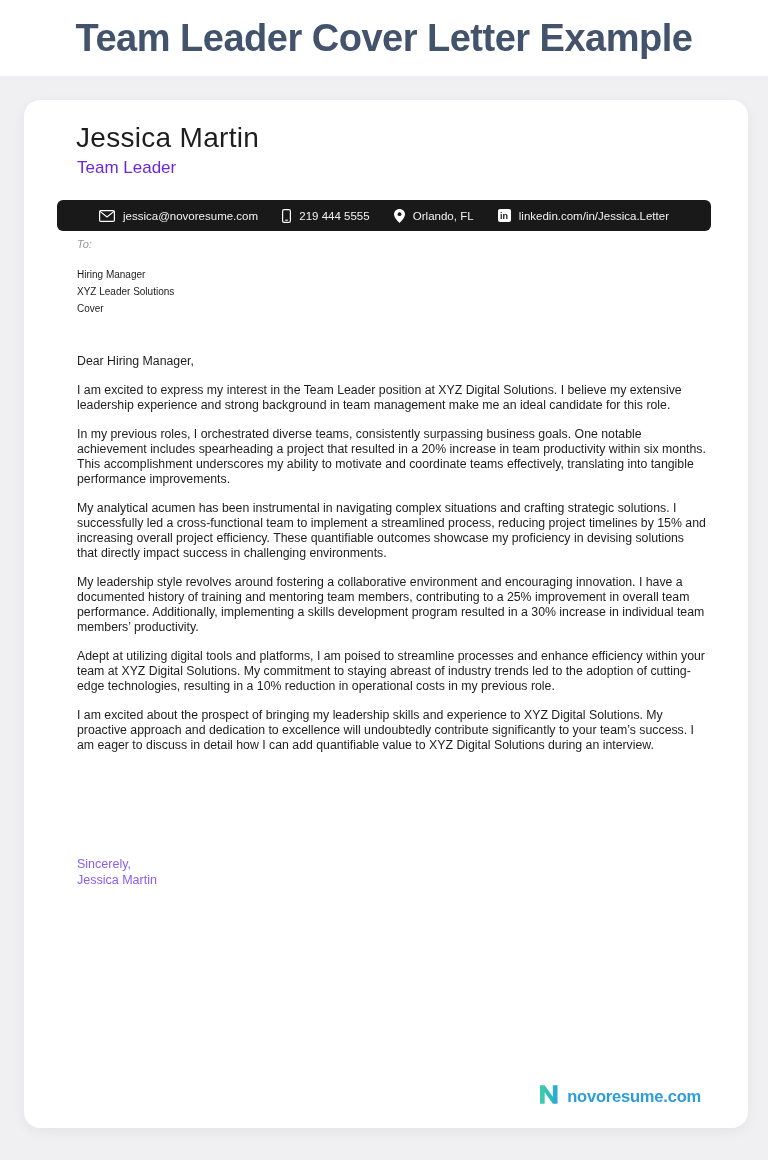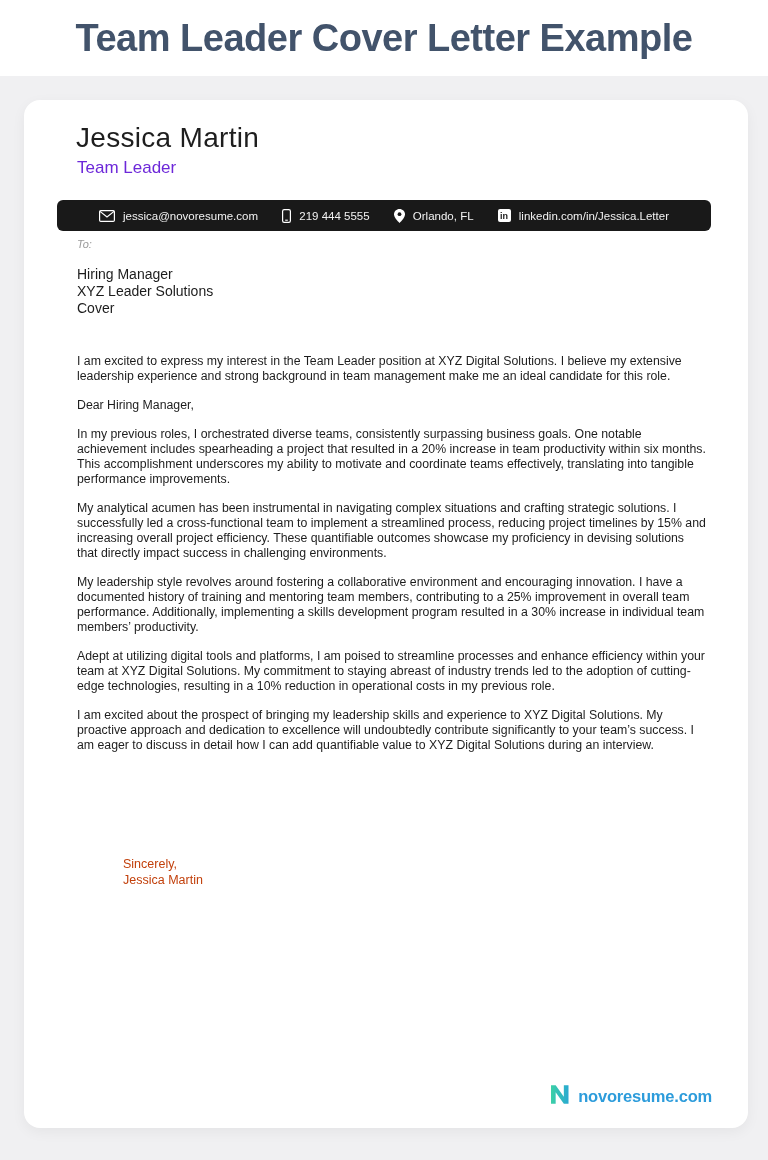--- a/index.html
+++ b/index.html
@@ -53,38 +53,38 @@
   }
   .contact-item { display: flex; align-items: center; gap: 8px; white-space: nowrap; }
   .contact-item svg { display: block; }
 
   
   .recipient-block { position: absolute; left: 53px; top: 138px; }
   .recipient-label {
     font-style: italic; color: #9a9a9a;
     font-size: 11px; margin-bottom: 16px;
   }
-  .recipient-line { font-size: 14px; color: #1c1c1c; line-height: 17px; }
+  .recipient-line { font-size: 10px; color: #1c1c1c; line-height: 17px; }
 
   
   .letter-body {
     position: absolute; left: 53px; top: 254px;
     width: 630px;
     font-size: 12.3px; line-height: 15px; color: #1d1d1d;
   }
   .letter-body p { margin: 0 0 14px 0; }
 
   .closing-block {
     position: absolute; left: 53px; top: 757px;
-    font-size: 12.5px; line-height: 15.5px; color: #c2410c; margin-left: 46px;
+    font-size: 12.5px; line-height: 15.5px; color: #8b5cf6;
   }
 
   
   .brand-logo {
-    position: absolute; right: 36px; bottom: 20px;
+    position: absolute; right: 47px; bottom: 20px;
     display: flex; align-items: center; gap: 6px;
   }
   .brand-name {
     font-size: 16.5px; font-weight: bold;
     color: #2d9cdb; letter-spacing: -0.2px;
   }
 </style>
 </head>
 <body>
 
@@ -137,22 +137,22 @@
   </div>
 
   <div class="recipient-block">
     <div class="recipient-label">To:</div>
     <div class="recipient-line">Hiring Manager</div>
     <div class="recipient-line">XYZ Leader Solutions</div>
     <div class="recipient-line">Cover</div>
   </div>
 
   <div class="letter-body">
+    <p>Dear Hiring Manager,</p>
     <p>I am excited to express my interest in the Team Leader position at XYZ Digital Solutions. I believe my extensive leadership experience and strong background in team management make me an ideal candidate for this role.</p>
-    <p>Dear Hiring Manager,</p>
     <p>In my previous roles, I orchestrated diverse teams, consistently surpassing business goals. One notable achievement includes spearheading a project that resulted in a 20% increase in team productivity within six months. This accomplishment underscores my ability to motivate and coordinate teams effectively, translating into tangible performance improvements.</p>
     <p>My analytical acumen has been instrumental in navigating complex situations and crafting strategic solutions. I successfully led a cross-functional team to implement a streamlined process, reducing project timelines by 15% and increasing overall project efficiency. These quantifiable outcomes showcase my proficiency in devising solutions that directly impact success in challenging environments.</p>
     <p>My leadership style revolves around fostering a collaborative environment and encouraging innovation. I have a documented history of training and mentoring team members, contributing to a 25% improvement in overall team performance. Additionally, implementing a skills development program resulted in a 30% increase in individual team members’ productivity.</p>
     <p>Adept at utilizing digital tools and platforms, I am poised to streamline processes and enhance efficiency within your team at XYZ Digital Solutions. My commitment to staying abreast of industry trends led to the adoption of cutting-edge technologies, resulting in a 10% reduction in operational costs in my previous role.</p>
     <p>I am excited about the prospect of bringing my leadership skills and experience to XYZ Digital Solutions. My proactive approach and dedication to excellence will undoubtedly contribute significantly to your team’s success. I am eager to discuss in detail how I can add quantifiable value to XYZ Digital Solutions during an interview.</p>
   </div>
 
   <div class="closing-block">
     <div>Sincerely,</div>
     <div>Jessica Martin</div>

